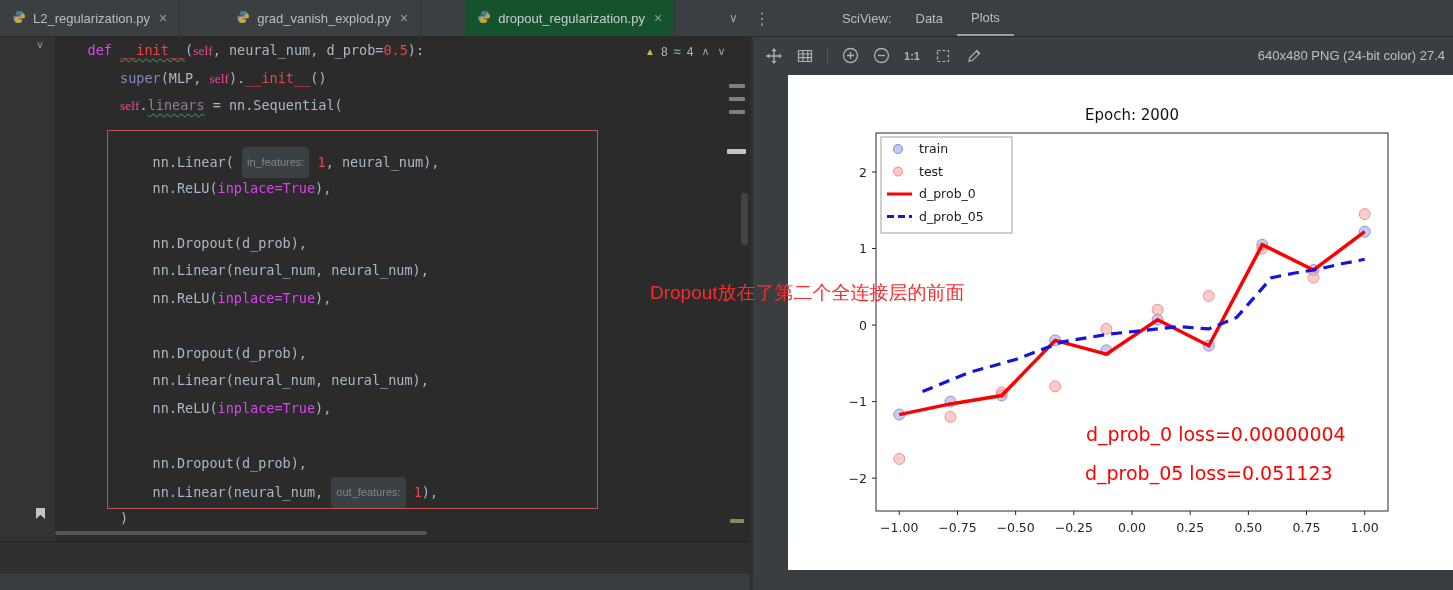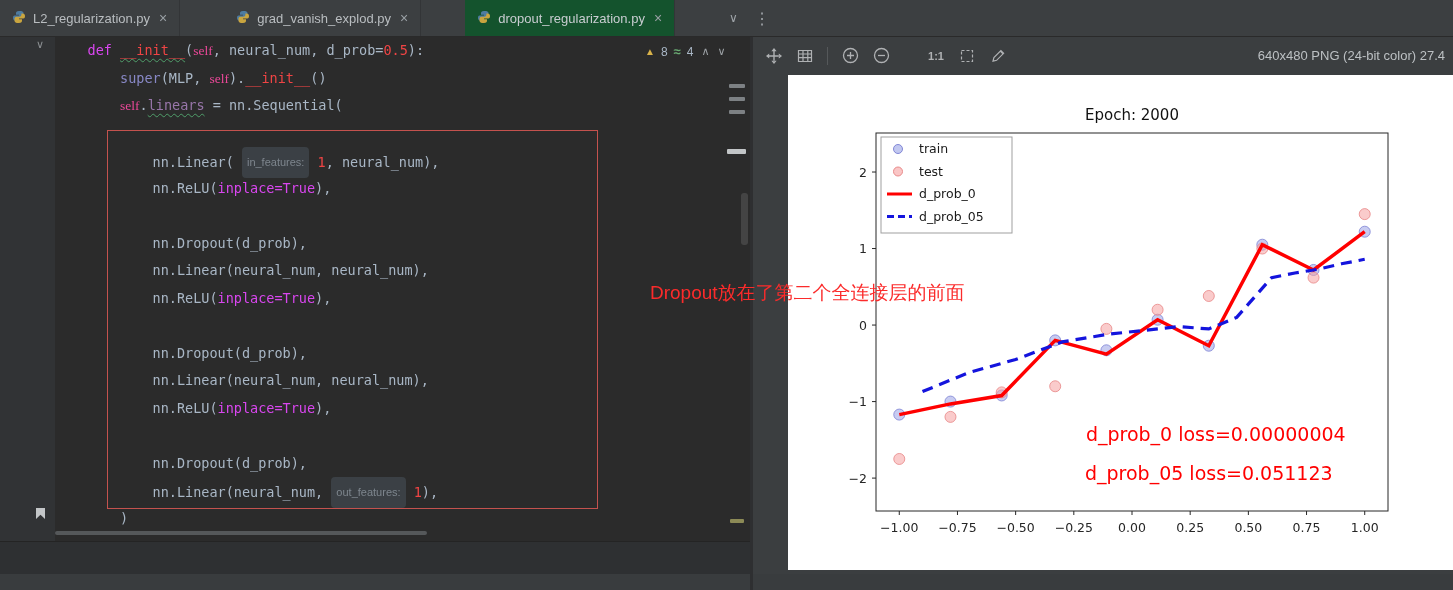--- a/index.html
+++ b/index.html
@@ -50,21 +50,21 @@
                   border:1px solid #c4524e;z-index:40;}
   .cjk-note{position:absolute;left:650px;top:280px;color:#fb2b2b;font-size:19px;z-index:60;white-space:nowrap;}
   
   .divider{position:absolute;left:750px;top:36px;width:3px;height:554px;background:#2e2f31;z-index:6;}
   
   .panel{position:absolute;left:753px;top:36px;width:700px;height:554px;background:#3b3e40;z-index:4;}
   .ptoolbar{position:absolute;left:0;top:0;width:100%;height:39px;display:flex;align-items:center;
             gap:13px;padding-left:12px;box-sizing:border-box;}
   .pt-icon{display:flex;align-items:center;justify-content:center;width:18px;height:18px;color:#afb1b3;}
   .pt-sep{width:1px;height:18px;background:#55585a;}
-  .one2one{font-size:11px;font-weight:bold;color:#afb1b3;letter-spacing:0;margin-left:24px;}
+  .one2one{font-size:11px;font-weight:bold;color:#afb1b3;letter-spacing:0;}
   .img-info{margin-left:auto;color:#bcc0c3;font-size:13px;white-space:nowrap;padding-right:8px;
             overflow:hidden;}
   .figure{position:absolute;left:35px;top:39px;width:665px;height:495px;background:#ffffff;}
   svg text{font-family:"DejaVu Sans",sans-serif;}
   
   .bottomstrip{position:absolute;left:0;top:541px;width:752px;height:49px;background:#2e3032;
                border-top:1px solid #242424;z-index:3;}
   .statusbar{position:absolute;left:0;top:574px;width:1453px;height:16px;background:#393c3e;z-index:5;}
 </style>
 </head>
@@ -97,20 +97,25 @@
           <path d="M7 1C4.5 1 4 2.2 4 3.2V4.8h3v0.8H2.7C1.3 5.6 1 6.8 1 8c0 1.4 0.8 2.6 2.2 2.6H4.6V9.2C4.6 7.9 5.6 7.3 6.8 7.3h2.9c1 0 1.8-0.8 1.8-1.9V3.2C11.5 2 10.3 1 9 1z" fill="#4e7ca1"></path>
           <path d="M7 13c2.5 0 3-1.2 3-2.2V9.2H7V8.4h4.3c1.4 0 1.7-1.2 1.7-2.4 0-1.4-0.8-2.6-2.2-2.6H9.4v1.4c0 1.3-1 1.9-2.2 1.9H4.3c-1 0-1.8 0.8-1.8 1.9v2.2C2.5 12 3.7 13 5 13z" fill="#c9a53f"></path>
         </svg>
     </span>
     <span>dropout_regularization.py</span>
     <span class="close">×</span>
   </div>
   <div class="tabbar-extra">
     <span style="font-size:12px;">∨</span>
     <span style="font-size:16px;">⋮</span>
+  </div>
+  <div class="sciview">
+    <span class="sv-label">SciView:</span>
+    <span class="sv-tab">Data</span>
+    <span class="sv-tab active">Plots</span>
   </div>
 </div>
 
 <div class="editor">
   <div class="gutter">
     <span class="fold-glyph">∨</span>
     <span class="bookmark-icon"></span>
   </div>
   <div class="code-area"><div class="code-line"><span class="tok-txt">    </span><span class="tok-kw">def </span><span class="tok-mag tok-u">__init__</span><span class="tok-txt">(</span><span class="tok-self">self</span><span class="tok-txt">, neural_num, d_prob=</span><span class="tok-num">0.5</span><span class="tok-txt">):</span></div><div class="code-line"><span class="tok-txt">        </span><span class="tok-builtin">super</span><span class="tok-txt">(MLP, </span><span class="tok-self">self</span><span class="tok-txt">).</span><span class="tok-mag">__init__</span><span class="tok-txt">()</span></div><div class="code-line"><span class="tok-txt">        </span><span class="tok-self">self</span><span class="tok-txt">.</span><span class="tok-attr tok-u">linears</span><span class="tok-txt"> = nn.Sequential(</span></div><div class="code-line"></div><div class="code-line"><span class="tok-txt">            nn.Linear( </span><span class="tok-hint">in_features:</span><span class="tok-txt"> </span><span class="tok-num">1</span><span class="tok-txt">, neural_num),</span></div><div class="code-line"><span class="tok-txt">            nn.ReLU(</span><span class="tok-kw">inplace=True</span><span class="tok-txt">),</span></div><div class="code-line"></div><div class="code-line"><span class="tok-txt">            nn.Dropout(d_prob),</span></div><div class="code-line"><span class="tok-txt">            nn.Linear(neural_num, neural_num),</span></div><div class="code-line"><span class="tok-txt">            nn.ReLU(</span><span class="tok-kw">inplace=True</span><span class="tok-txt">),</span></div><div class="code-line"></div><div class="code-line"><span class="tok-txt">            nn.Dropout(d_prob),</span></div><div class="code-line"><span class="tok-txt">            nn.Linear(neural_num, neural_num),</span></div><div class="code-line"><span class="tok-txt">            nn.ReLU(</span><span class="tok-kw">inplace=True</span><span class="tok-txt">),</span></div><div class="code-line"></div><div class="code-line"><span class="tok-txt">            nn.Dropout(d_prob),</span></div><div class="code-line"><span class="tok-txt">            nn.Linear(neural_num, </span><span class="tok-hint">out_features:</span><span class="tok-txt"> </span><span class="tok-num">1</span><span class="tok-txt">),</span></div><div class="code-line"><span class="tok-txt">        )</span></div></div>
 

